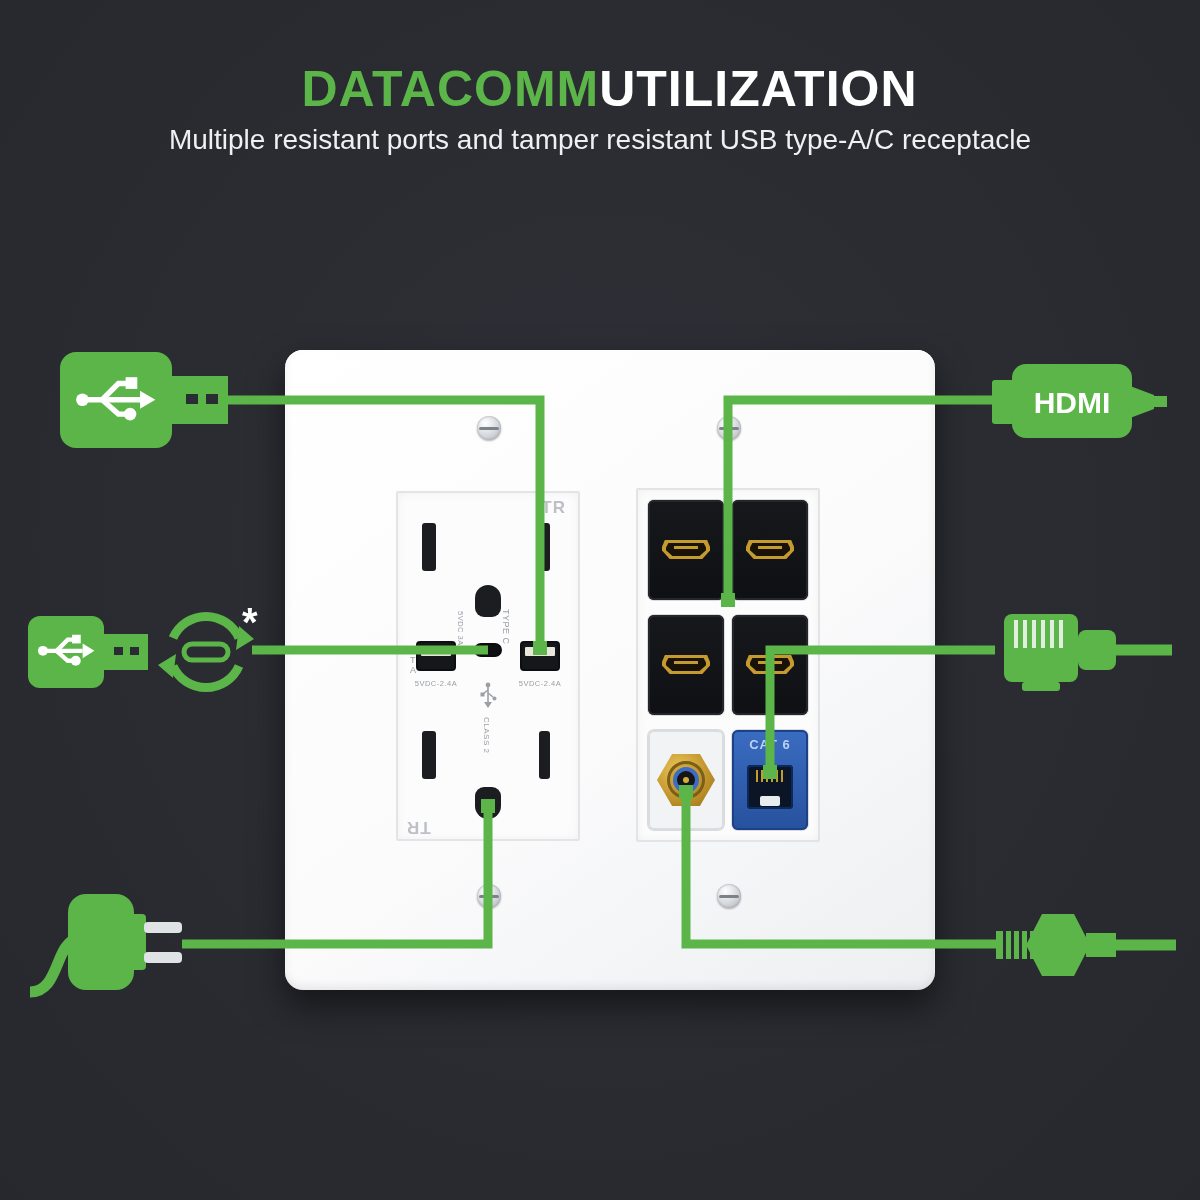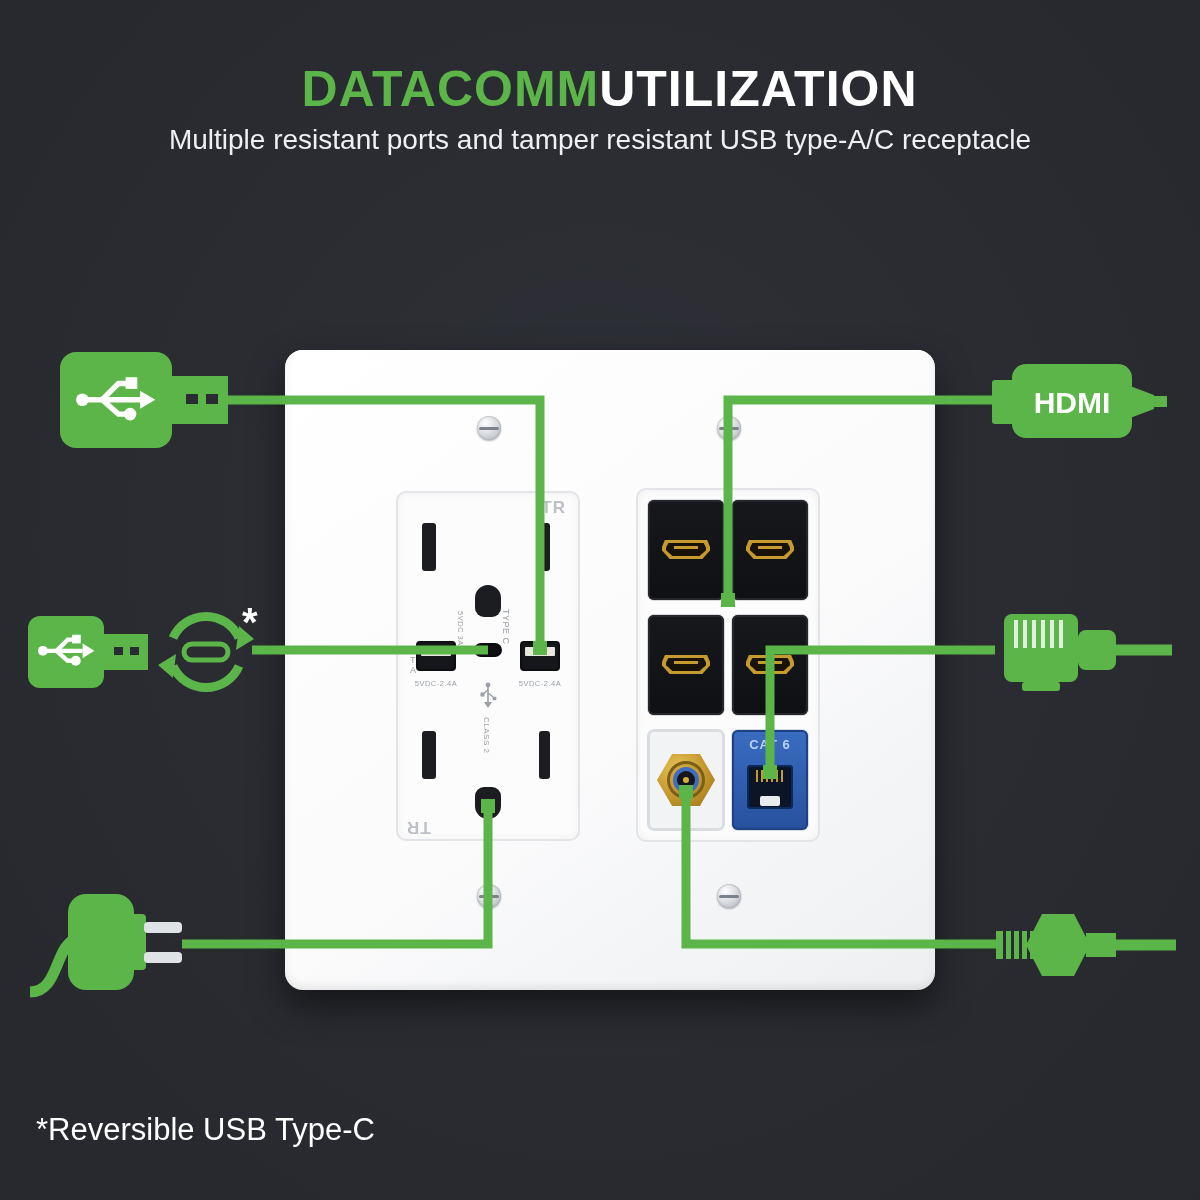--- a/index.html
+++ b/index.html
@@ -20,21 +20,21 @@
   .subtitle{position:absolute;top:124px;left:0;width:100%;text-align:center;
             font-size:28px;color:#eef0f2;font-weight:normal;}
   
   .footnote{position:absolute;left:36px;top:1112px;font-size:31px;color:#ffffff;}
   
   .plate{position:absolute;left:285px;top:350px;width:650px;height:640px;
          border-radius:18px;
          background:linear-gradient(145deg,#ffffff 0%,#fbfbfc 55%,#edeff1 100%);
          box-shadow:0 16px 34px rgba(0,0,0,.5), inset 0 2px 2px #ffffff, inset 0 -4px 8px rgba(0,0,0,.08);
          z-index:1;}
-  .gang{position:absolute;background:#fcfcfd;border:2px solid #e2e4e7;border-radius:10px;
+  .gang{position:absolute;background:#fcfcfd;border:2px solid #e2e4e7;border-radius:2px;
         box-shadow:inset 0 0 10px rgba(0,0,0,.05);}
   .outlet-gang{left:111px;top:141px;width:180px;height:346px;}
   .keystone-gang{left:351px;top:138px;width:180px;height:350px;}
   .screw{position:absolute;width:24px;height:24px;border-radius:50%;
          background:radial-gradient(circle at 35% 30%, #ffffff, #d4d7db 55%, #a9afb6);
          box-shadow:0 1px 2px rgba(0,0,0,.3), inset 0 0 2px #8a9098;}
   .screw::after{content:"";position:absolute;left:2px;right:2px;top:50%;height:3px;
                 margin-top:-1.5px;background:#7c828a;border-radius:2px;}
   
   .slot{position:absolute;background:#1b1d21;border-radius:3px;}
@@ -288,14 +288,13 @@
       <rect x="7" y="29" width="3" height="28"></rect>
       <rect x="15" y="29" width="3" height="28"></rect>
       <rect x="23" y="29" width="3" height="28"></rect>
       <rect x="31" y="29" width="3" height="28"></rect>
     </g>
     <polygon points="46,12 78,12 94,43 78,74 46,74 30,43" fill="#5CB548"></polygon>
     <rect x="90" y="31" width="30" height="24" fill="#5CB548"></rect>
     <path d="M118 43 H180" stroke="#5CB548" stroke-width="11" fill="none"></path>
   </svg>
 
-  <div class="footnote">*Reversible USB Type-C</div>
 </div>
 
 </body></html>

